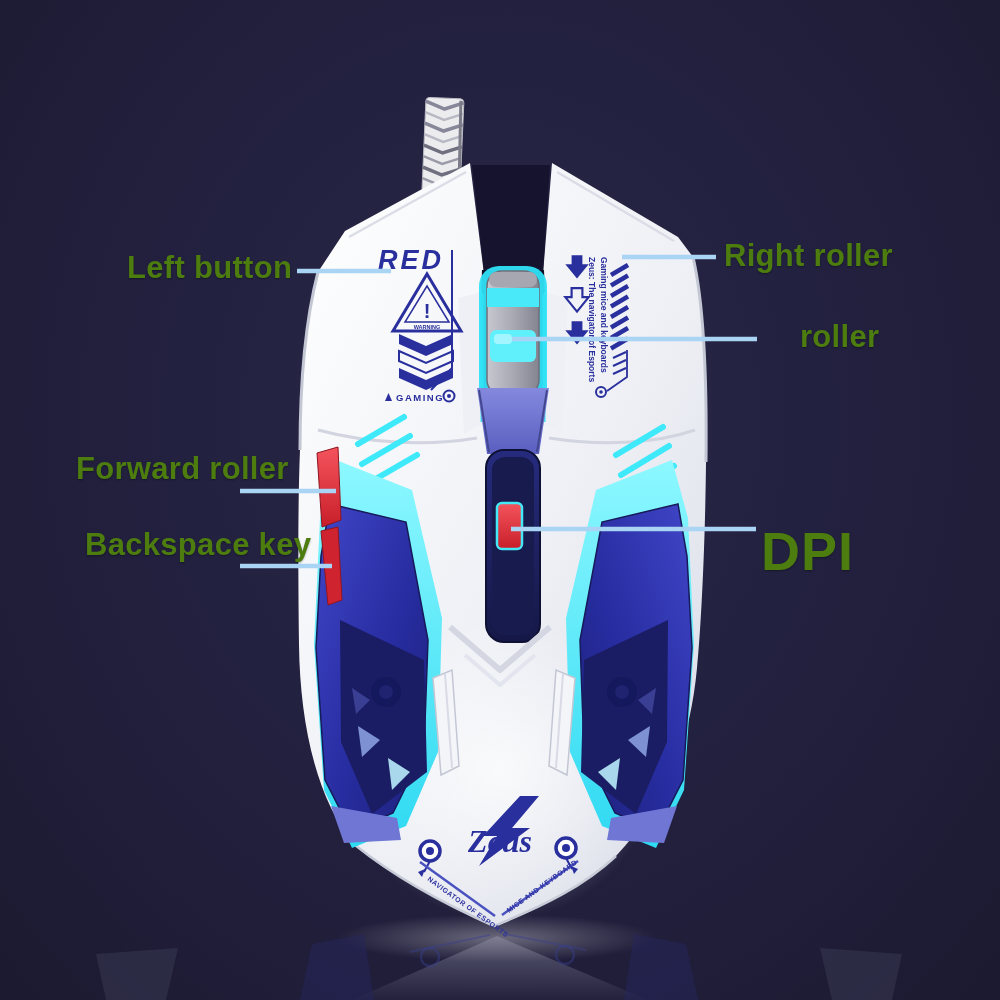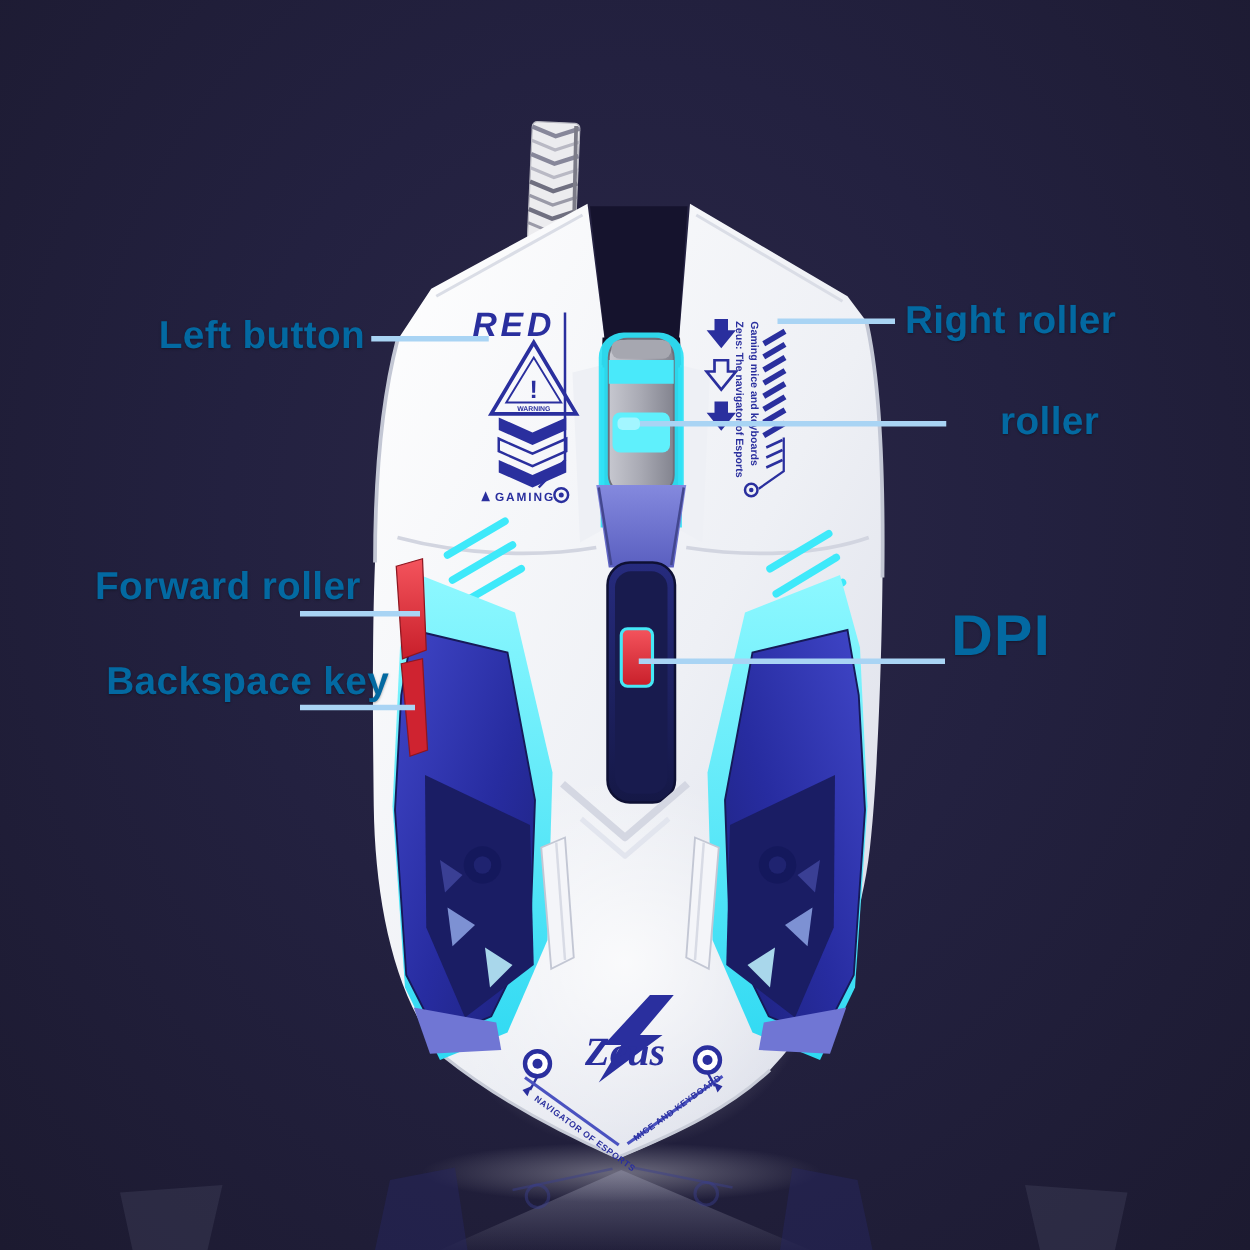--- a/index.html
+++ b/index.html
@@ -3,29 +3,29 @@
 <meta charset="utf-8">
 <style>
   html,body{margin:0;padding:0;}
   body{
     width:1000px;height:1000px;overflow:hidden;position:relative;
     background:radial-gradient(ellipse at 50% 42%, #2a2747 0%, #232140 45%, #1c1a30 100%);
     font-family:"Liberation Sans", sans-serif;
   }
   #scene{position:absolute;left:0;top:0;width:1000px;height:1000px;}
   .label{
-    position:absolute;color:#0369a1;font-weight:bold;font-size:31px;
+    position:absolute;color:#4d7c0f;font-weight:bold;font-size:31px;
     letter-spacing:0.3px;white-space:nowrap;text-shadow:0 1px 2px rgba(0,0,0,.35);
   }
   #label-left{left:127px;top:250px;}
   #label-right{left:724px;top:238px;}
   #label-roller{left:800px;top:319px;}
   #label-forward{left:76px;top:451px;}
   #label-backspace{left:85px;top:527px;}
-  #label-dpi{left:761px;top:481px;font-size:46px;letter-spacing:1px;}
+  #label-dpi{left:761px;top:520px;font-size:54px;letter-spacing:1px;}
   text{font-family:"Liberation Sans", sans-serif;}
   .serif{font-family:"Liberation Serif", serif;}
 </style>
 </head>
 <body>
 
 <svg id="scene" viewBox="0 0 1000 1000">
   <defs>
     <linearGradient id="gBody" x1="0" y1="0" x2="1" y2="1">
       <stop offset="0" stop-color="#ffffff"></stop>

